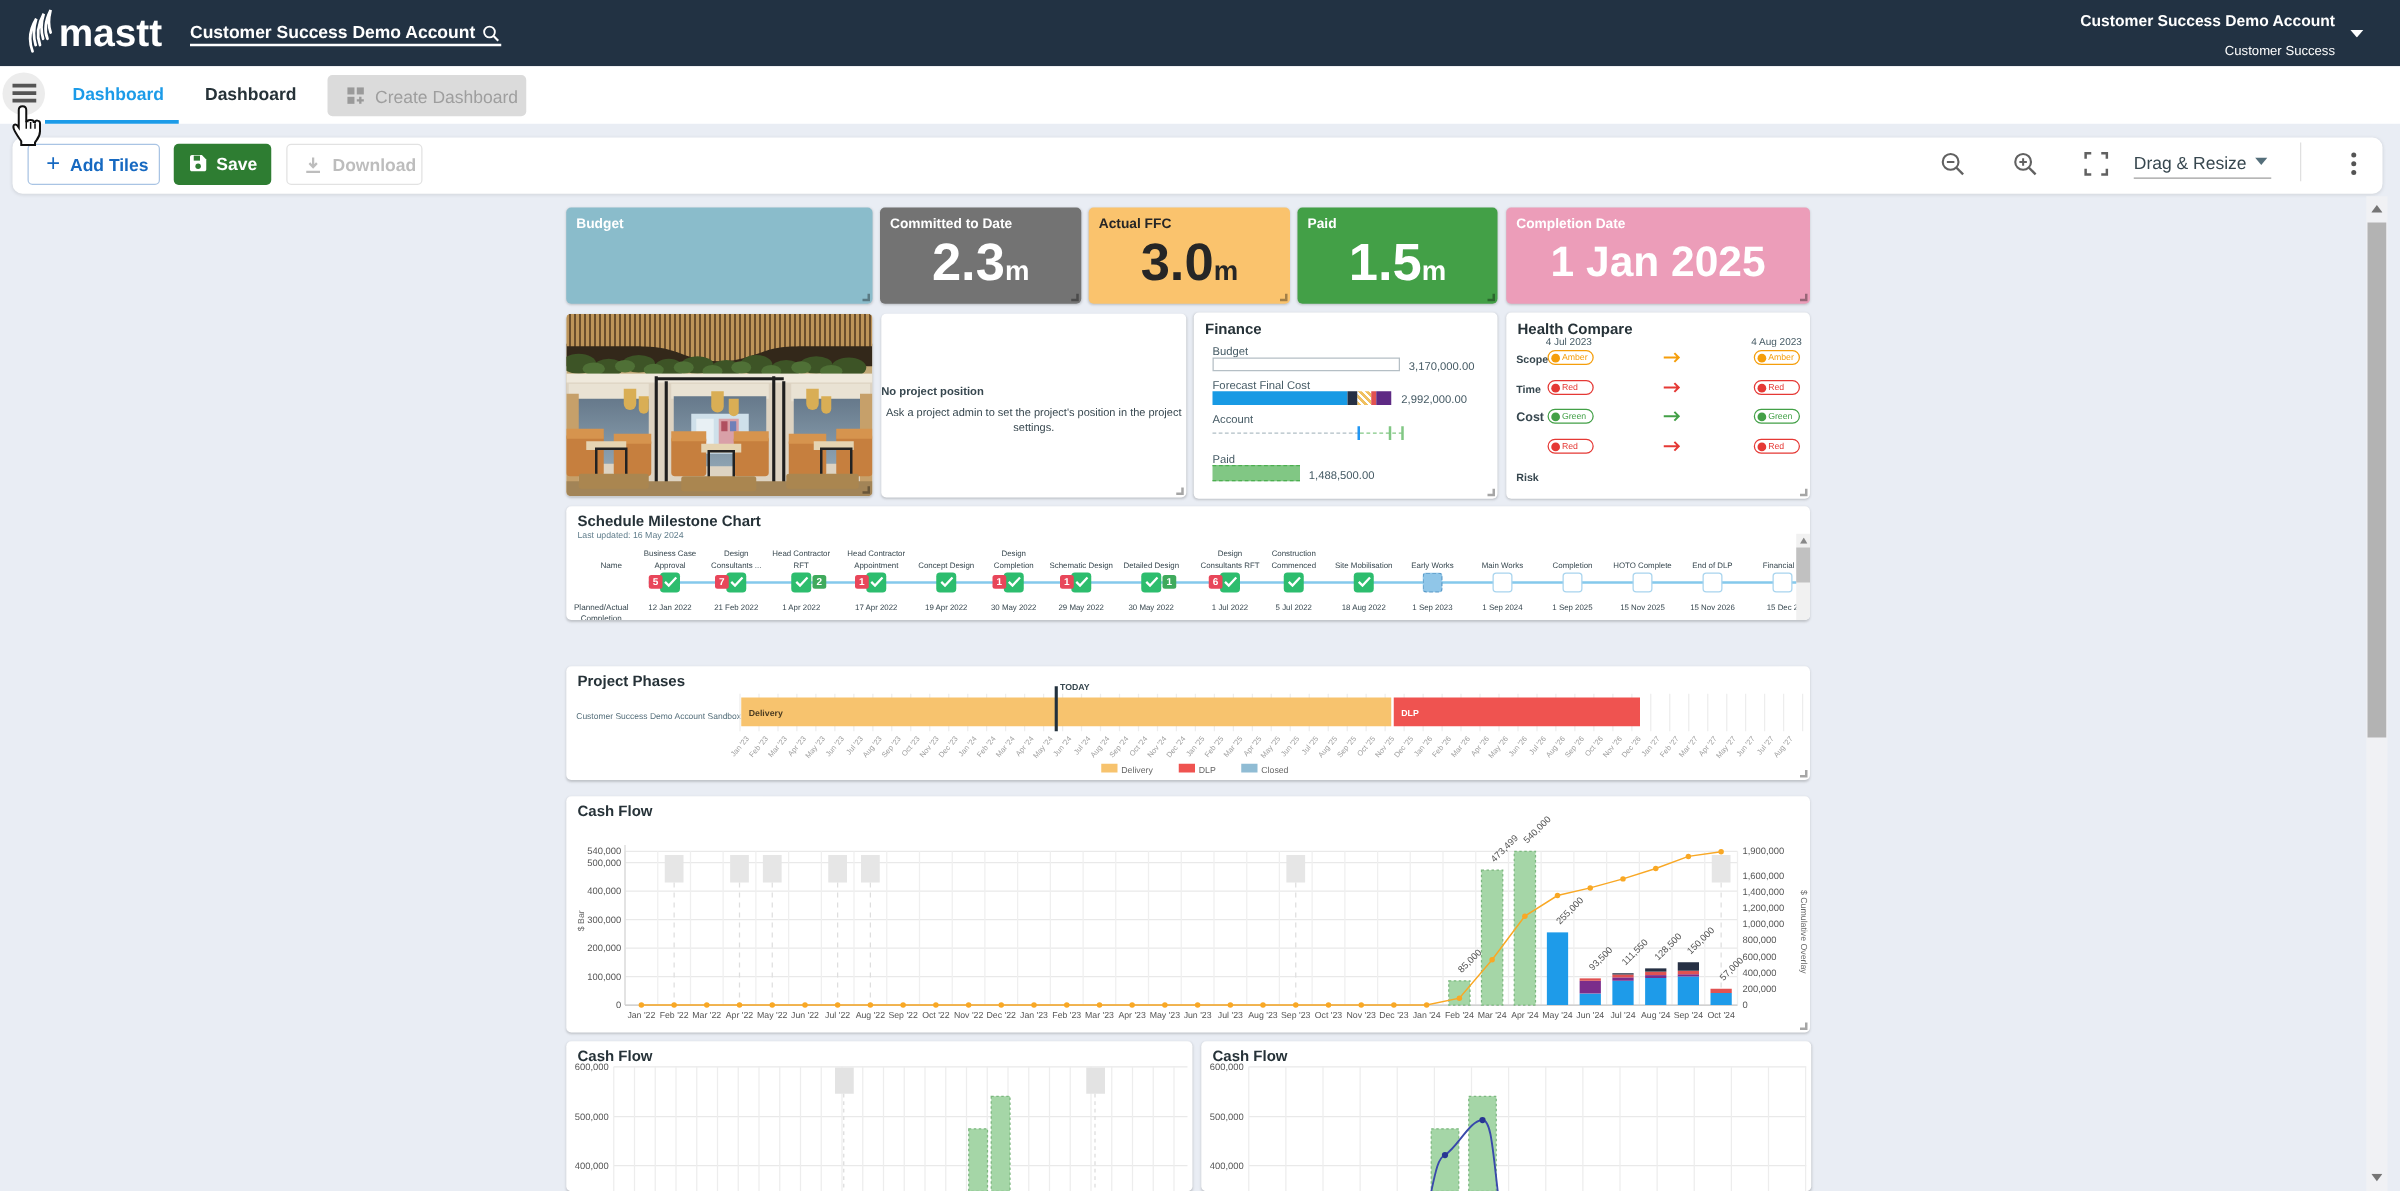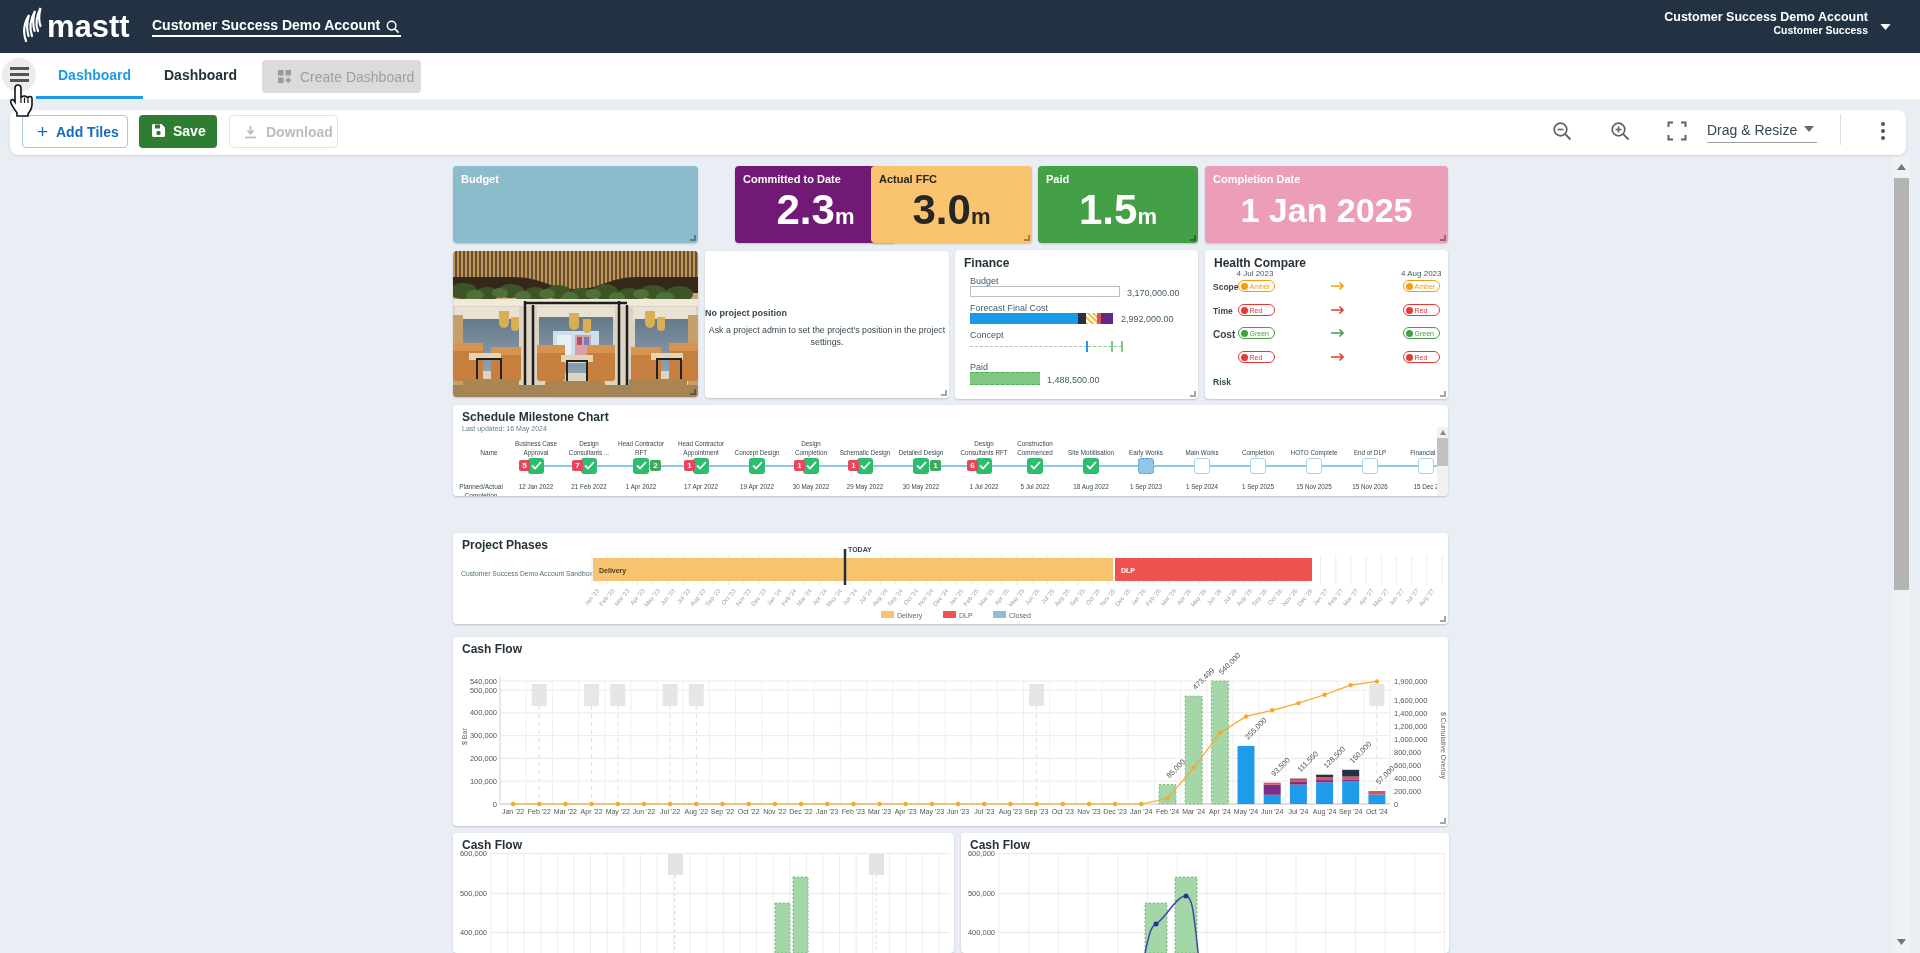--- a/index.html
+++ b/index.html
@@ -23,21 +23,21 @@
     </g>
   </svg>
   <div class="abs" style="left:47px;top:9px;color:#fff;font-size:31px;font-weight:bold;letter-spacing:0px;">mastt</div>
   <div class="abs" style="left:152px;top:17px;color:#fff;font-size:14px;font-weight:bold;white-space:nowrap;">Customer Success Demo Account</div>
   <div class="abs" style="left:152px;top:35px;width:249px;height:1.5px;background:#fff;"></div>
   <svg class="abs" style="left:386px;top:20px;" width="14" height="14" viewBox="0 0 15 15">
       <circle cx="6" cy="6" r="4.6" fill="none" stroke="#fff" stroke-width="1.6"></circle>
       <line x1="9.5" y1="9.5" x2="13.5" y2="13.5" stroke="#fff" stroke-width="1.8"></line>
     </svg>
   <div class="abs" style="right:52px;top:10px;color:#fff;font-size:12.5px;font-weight:bold;white-space:nowrap;">Customer Success Demo Account</div>
-  <div class="abs" style="right:52px;top:24px;color:#fff;font-size:10.5px;font-weight:bold;white-space:nowrap;">Customer Success</div>
+  <div class="abs" style="right:52px;top:35px;color:#fff;font-size:10.5px;font-weight:normal;white-space:nowrap;">Customer Success</div>
   <svg class="abs" style="right:29px;top:24px;" width="11" height="6" viewBox="0 0 12 7">
       <path d="M0 0 L12 0 L6 7Z" fill="#fff"></path>
     </svg>
 </div>
 
 <div class="abs" style="left:0;top:53px;width:1920px;height:46px;background:#fff;">
   <div class="abs" style="left:2px;top:5px;width:34px;height:34px;border-radius:50%;background:#ececec;"></div>
   <div class="abs" style="left:10px;top:14px;width:19px;height:3px;background:#555;"></div>
   <div class="abs" style="left:10px;top:20px;width:19px;height:3px;background:#555;"></div>
   <div class="abs" style="left:10px;top:26px;width:19px;height:3px;background:#555;"></div>
@@ -112,21 +112,21 @@
   <svg class="abs" style="left:4px;top:782px;" width="9" height="7" viewBox="0 0 9 7">
       <path d="M0 0 L9 0 L4.5 6Z" fill="#757575"></path>
     </svg>
 </div>
 
 <div class="tile" style="left:453px;top:166px;width:245px;height:77px;background:#8abccb;">
 <div class="kpi-t" style="color:#fff;">Budget</div>
 <div class="handle"></div>
   </div>
 
-<div class="tile" style="left:704px;top:166px;width:161px;height:77px;background:#701a75;margin-left:31px;">
+<div class="tile" style="left:704px;top:166px;width:161px;height:77px;background:#737373;">
 <div class="kpi-t" style="color:#fff;">Committed to Date</div>
 <div class="kpi-v" style="color:#fff;font-size:42px;">2.3<span>m</span></div>
 <div class="handle"></div>
   </div>
 
 <div class="tile" style="left:871px;top:166px;width:161px;height:77px;background:#fac36d;">
 <div class="kpi-t" style="color:#262626;">Actual FFC</div>
 <div class="kpi-v" style="color:#262626;font-size:42px;">3.0<span>m</span></div>
 <div class="handle"></div>
   </div>
@@ -260,21 +260,21 @@
   <div class="abs" style="left:15px;top:26px;font-size:9px;color:#455a64;">Budget</div>
   <div class="abs" style="left:15px;top:36px;width:150px;height:11px;border:1px solid #b5bfc5;background:#fff;"></div>
   <div class="abs" style="left:172px;top:38px;font-size:9px;color:#455a64;">3,170,000.00</div>
   <div class="abs" style="left:15px;top:53px;font-size:9px;color:#455a64;">Forecast Final Cost</div>
   <div class="abs" style="left:15px;top:63px;height:11px;width:108px;background:#189ae4;"></div>
   <div class="abs" style="left:123px;top:63px;height:11px;width:8px;background:#263044;"></div>
   <div class="abs" style="left:131px;top:63px;height:11px;width:11px;background:repeating-linear-gradient(45deg,#f0c060,#f0c060 2px,#fff 2px,#fff 4px);"></div>
   <div class="abs" style="left:142px;top:63px;height:11px;width:4px;background:#e05252;"></div>
   <div class="abs" style="left:146px;top:63px;height:11px;width:12px;background:#5e2a84;"></div>
   <div class="abs" style="left:166px;top:64px;font-size:9px;color:#455a64;">2,992,000.00</div>
-  <div class="abs" style="left:15px;top:80px;font-size:9px;color:#455a64;">Concept</div>
+  <div class="abs" style="left:15px;top:80px;font-size:9px;color:#455a64;">Account</div>
   <div class="abs" style="left:15px;top:96px;width:117px;border-top:1.5px dashed #b0bec5;"></div>
   <div class="abs" style="left:131px;top:91px;width:2px;height:11px;background:#2196f3;"></div>
   <div class="abs" style="left:133px;top:96px;width:34px;border-top:1.5px dashed #81c784;"></div>
   <div class="abs" style="left:156px;top:91px;width:1.5px;height:11px;background:#81c784;"></div>
   <div class="abs" style="left:166px;top:91px;width:1.5px;height:11px;background:#81c784;"></div>
   <div class="abs" style="left:15px;top:112px;font-size:9px;color:#455a64;">Paid</div>
   <div class="abs" style="left:15px;top:122px;width:70px;height:13px;background:#81c784;border-top:1px dashed #4caf50;border-bottom:1px dashed #4caf50;"></div>
   <div class="abs" style="left:92px;top:125px;font-size:9px;color:#455a64;">1,488,500.00</div>
   <div class="handle"></div>
 </div>

